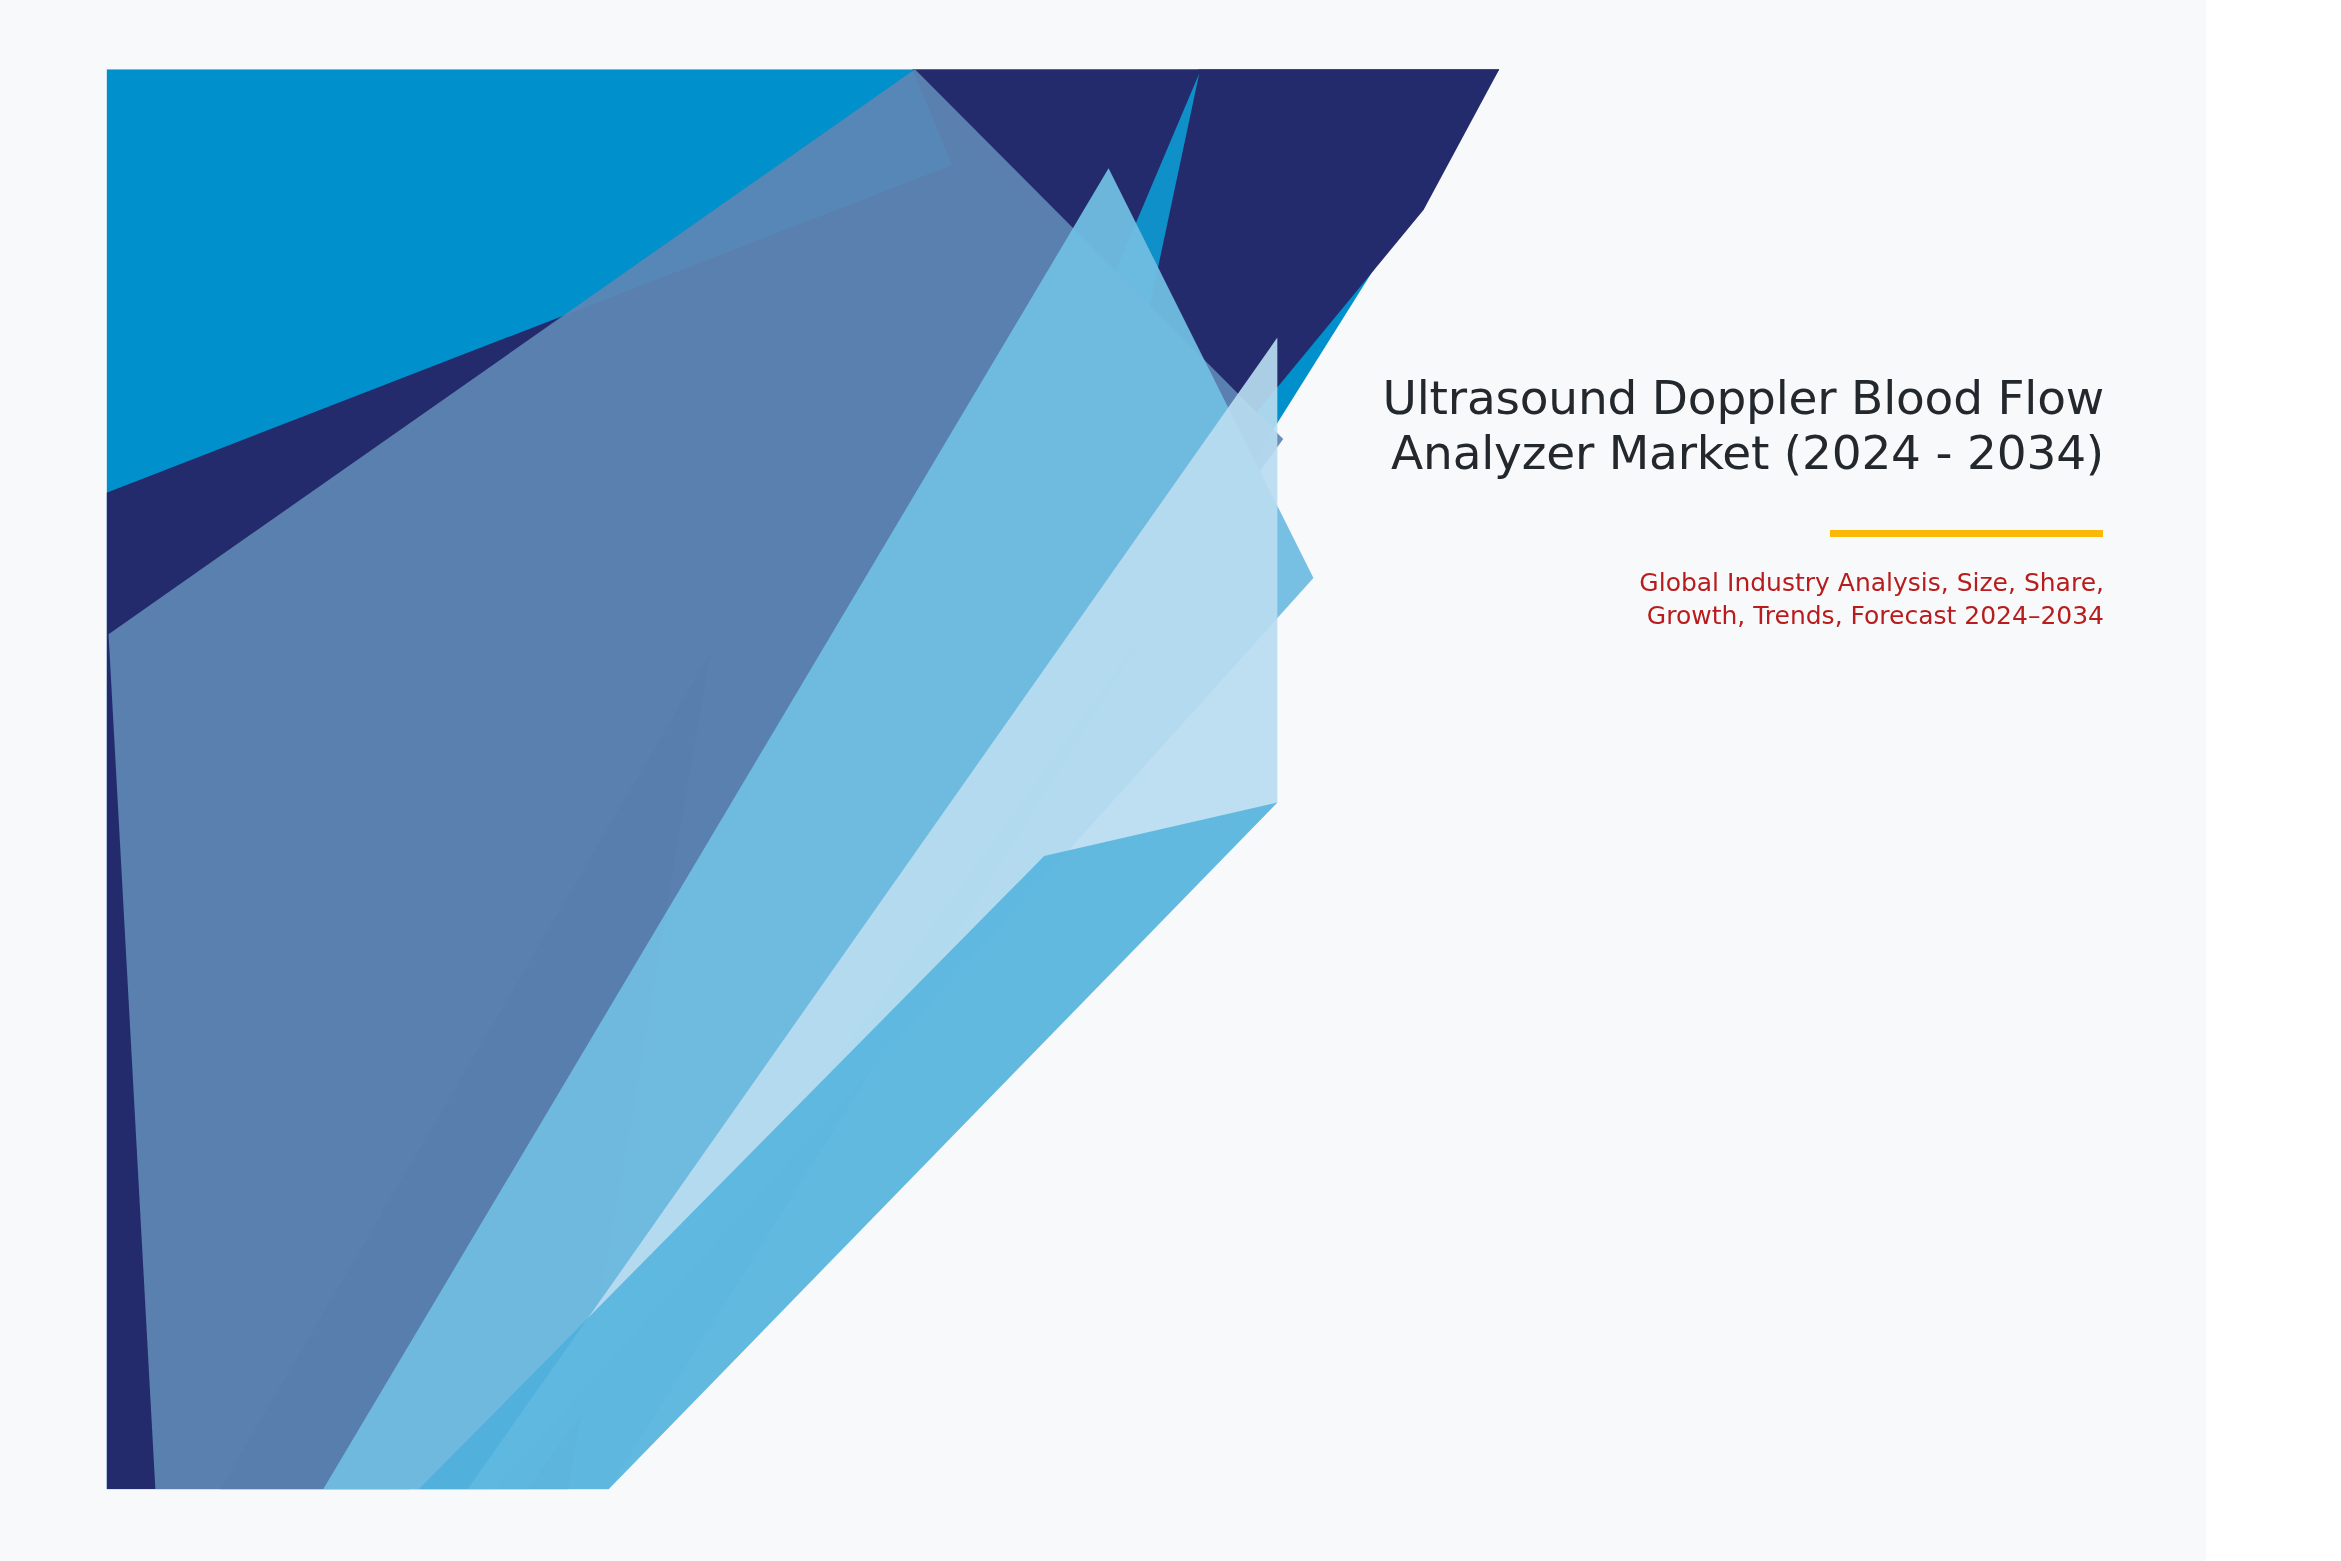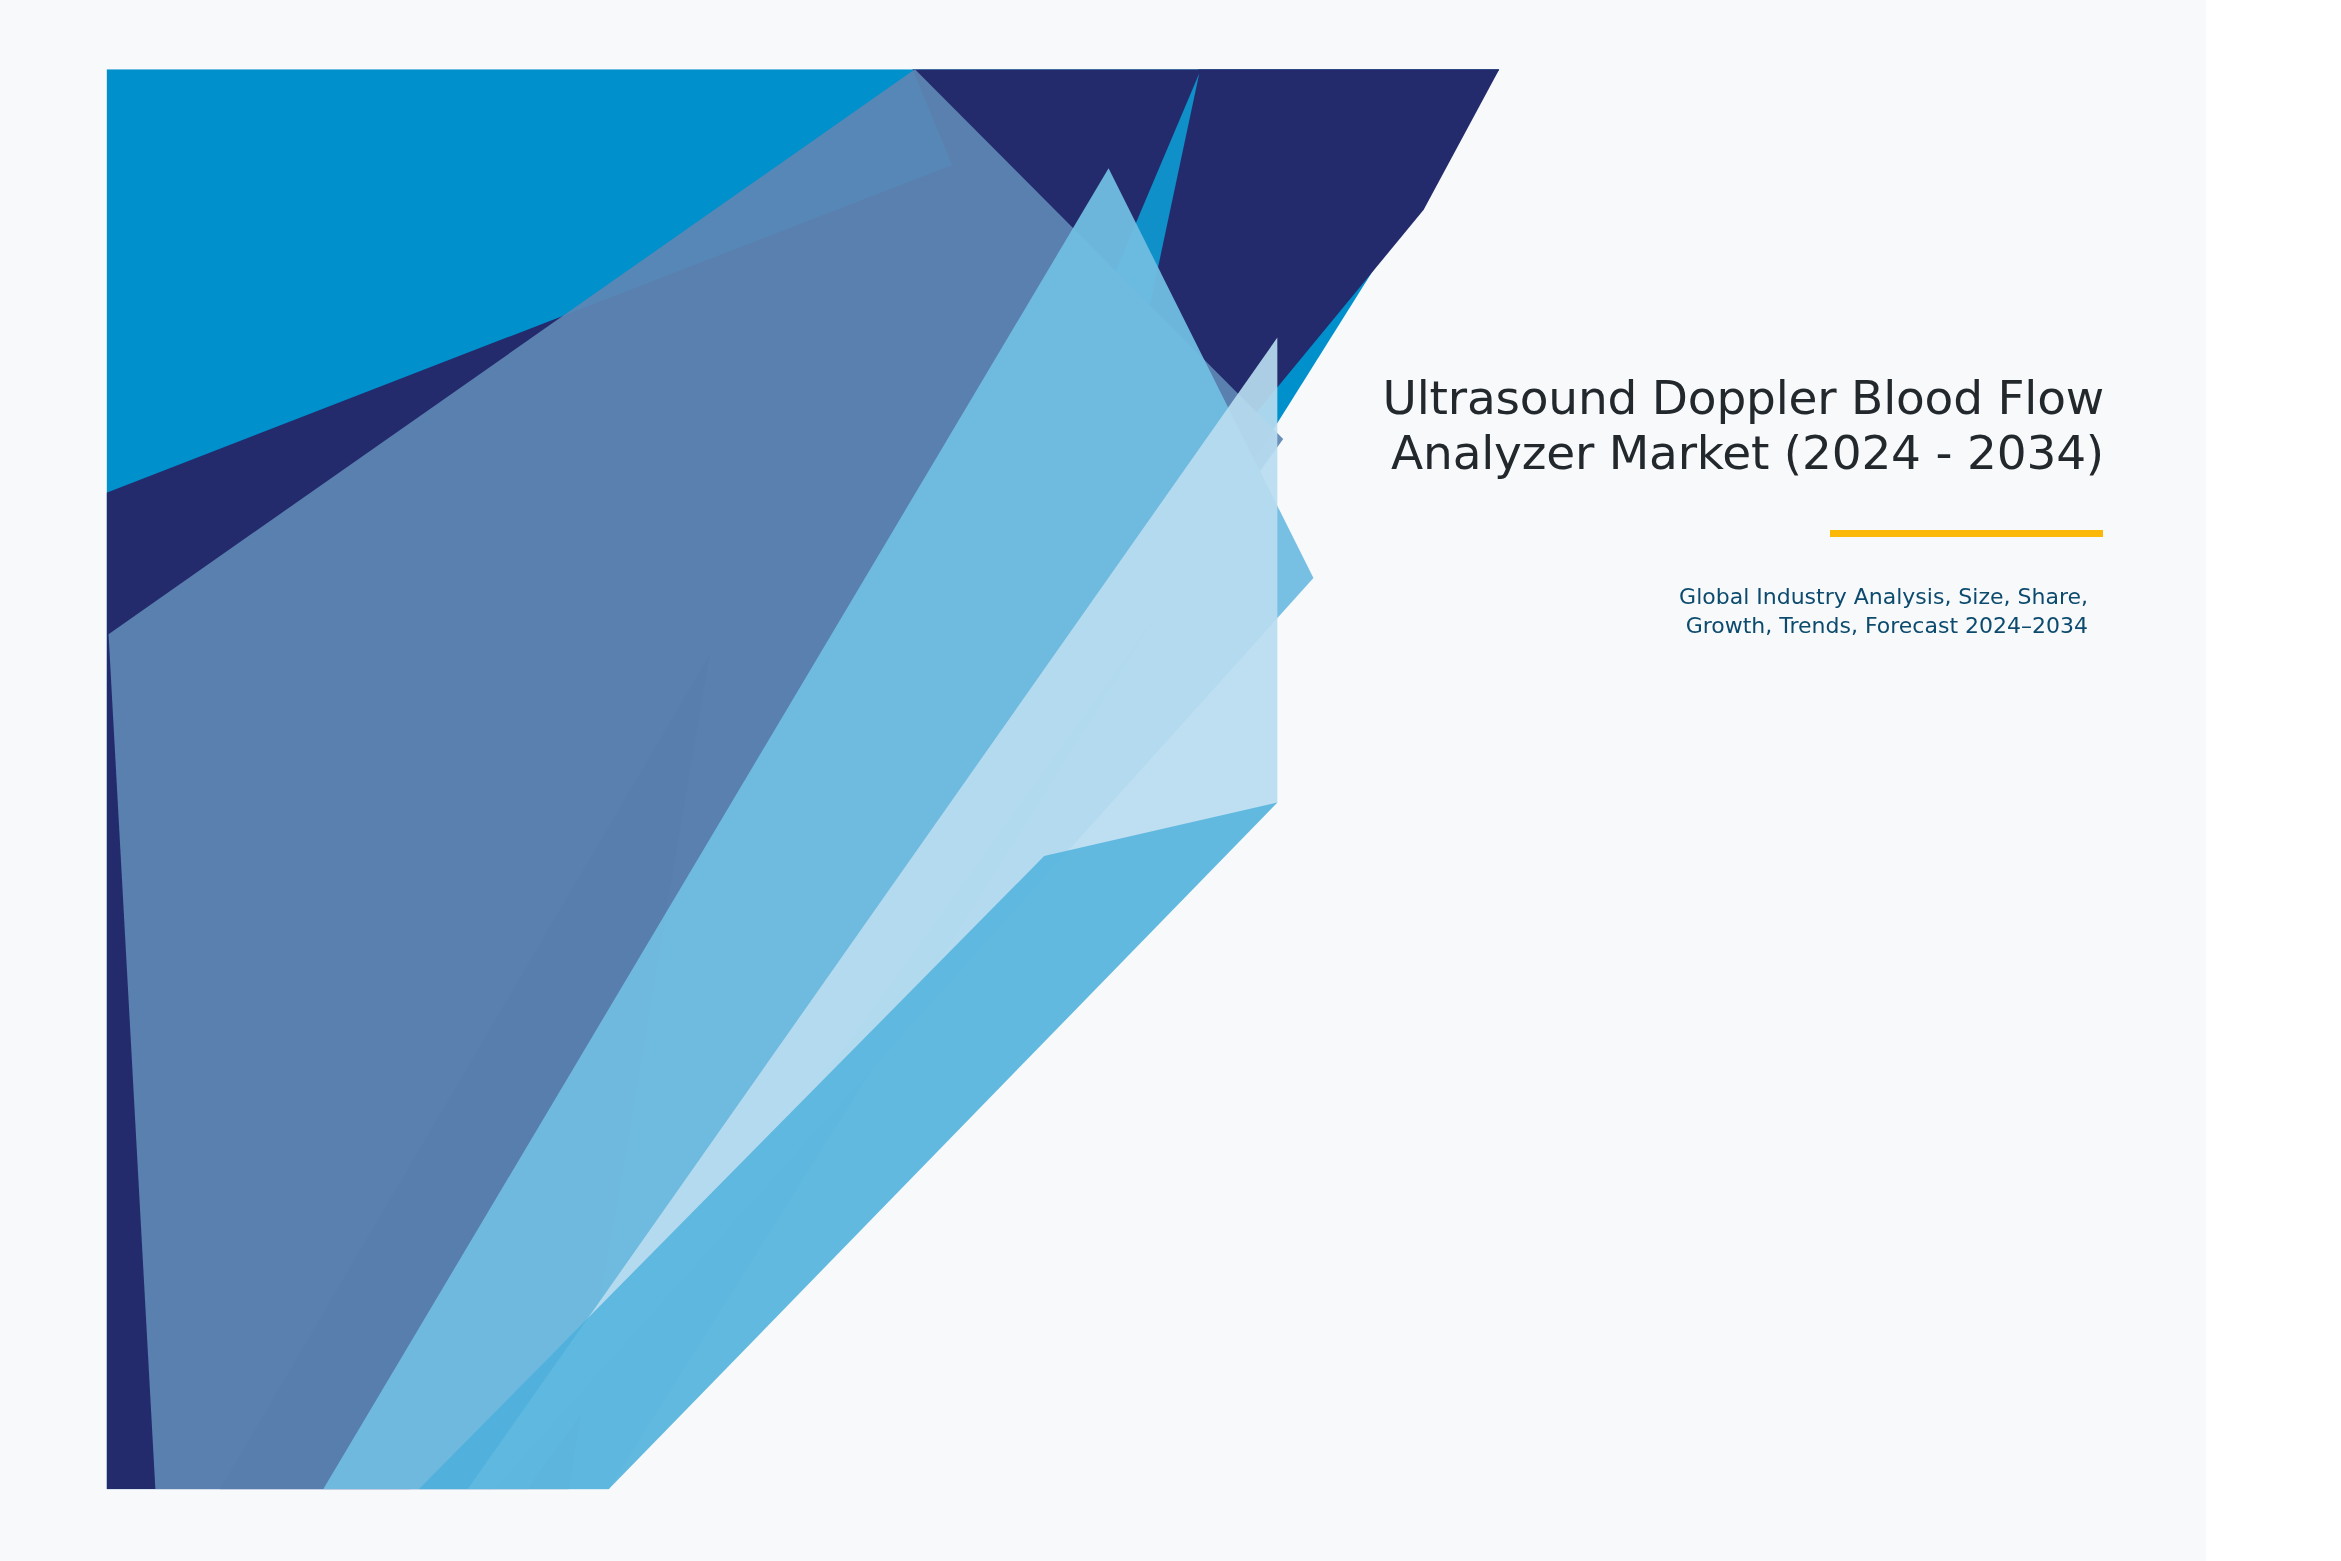--- a/index.html
+++ b/index.html
@@ -54,26 +54,26 @@
   #title-accent-underline {
     position: absolute;
     right: 1px;
     top: 159px;
     width: 273px;
     height: 7.3px;
     background: #fbb806;
     z-index: 4;
   }
   #report-subtitle {
-    margin: 16px;
+    margin: 0;
     padding-top: 86px;
-    font-size: 22px;
+    font-size: 25px;
     line-height: 1.32;
     font-weight: 400;
-    color: #0c4a6e;
+    color: #b91c1c;
     font-family: "DejaVu Sans", "Liberation Sans", sans-serif;
     white-space: pre-line;
   }
 </style>
 </head>
 <body>
 
 <div id="page">
 
   <div id="cover-art">

